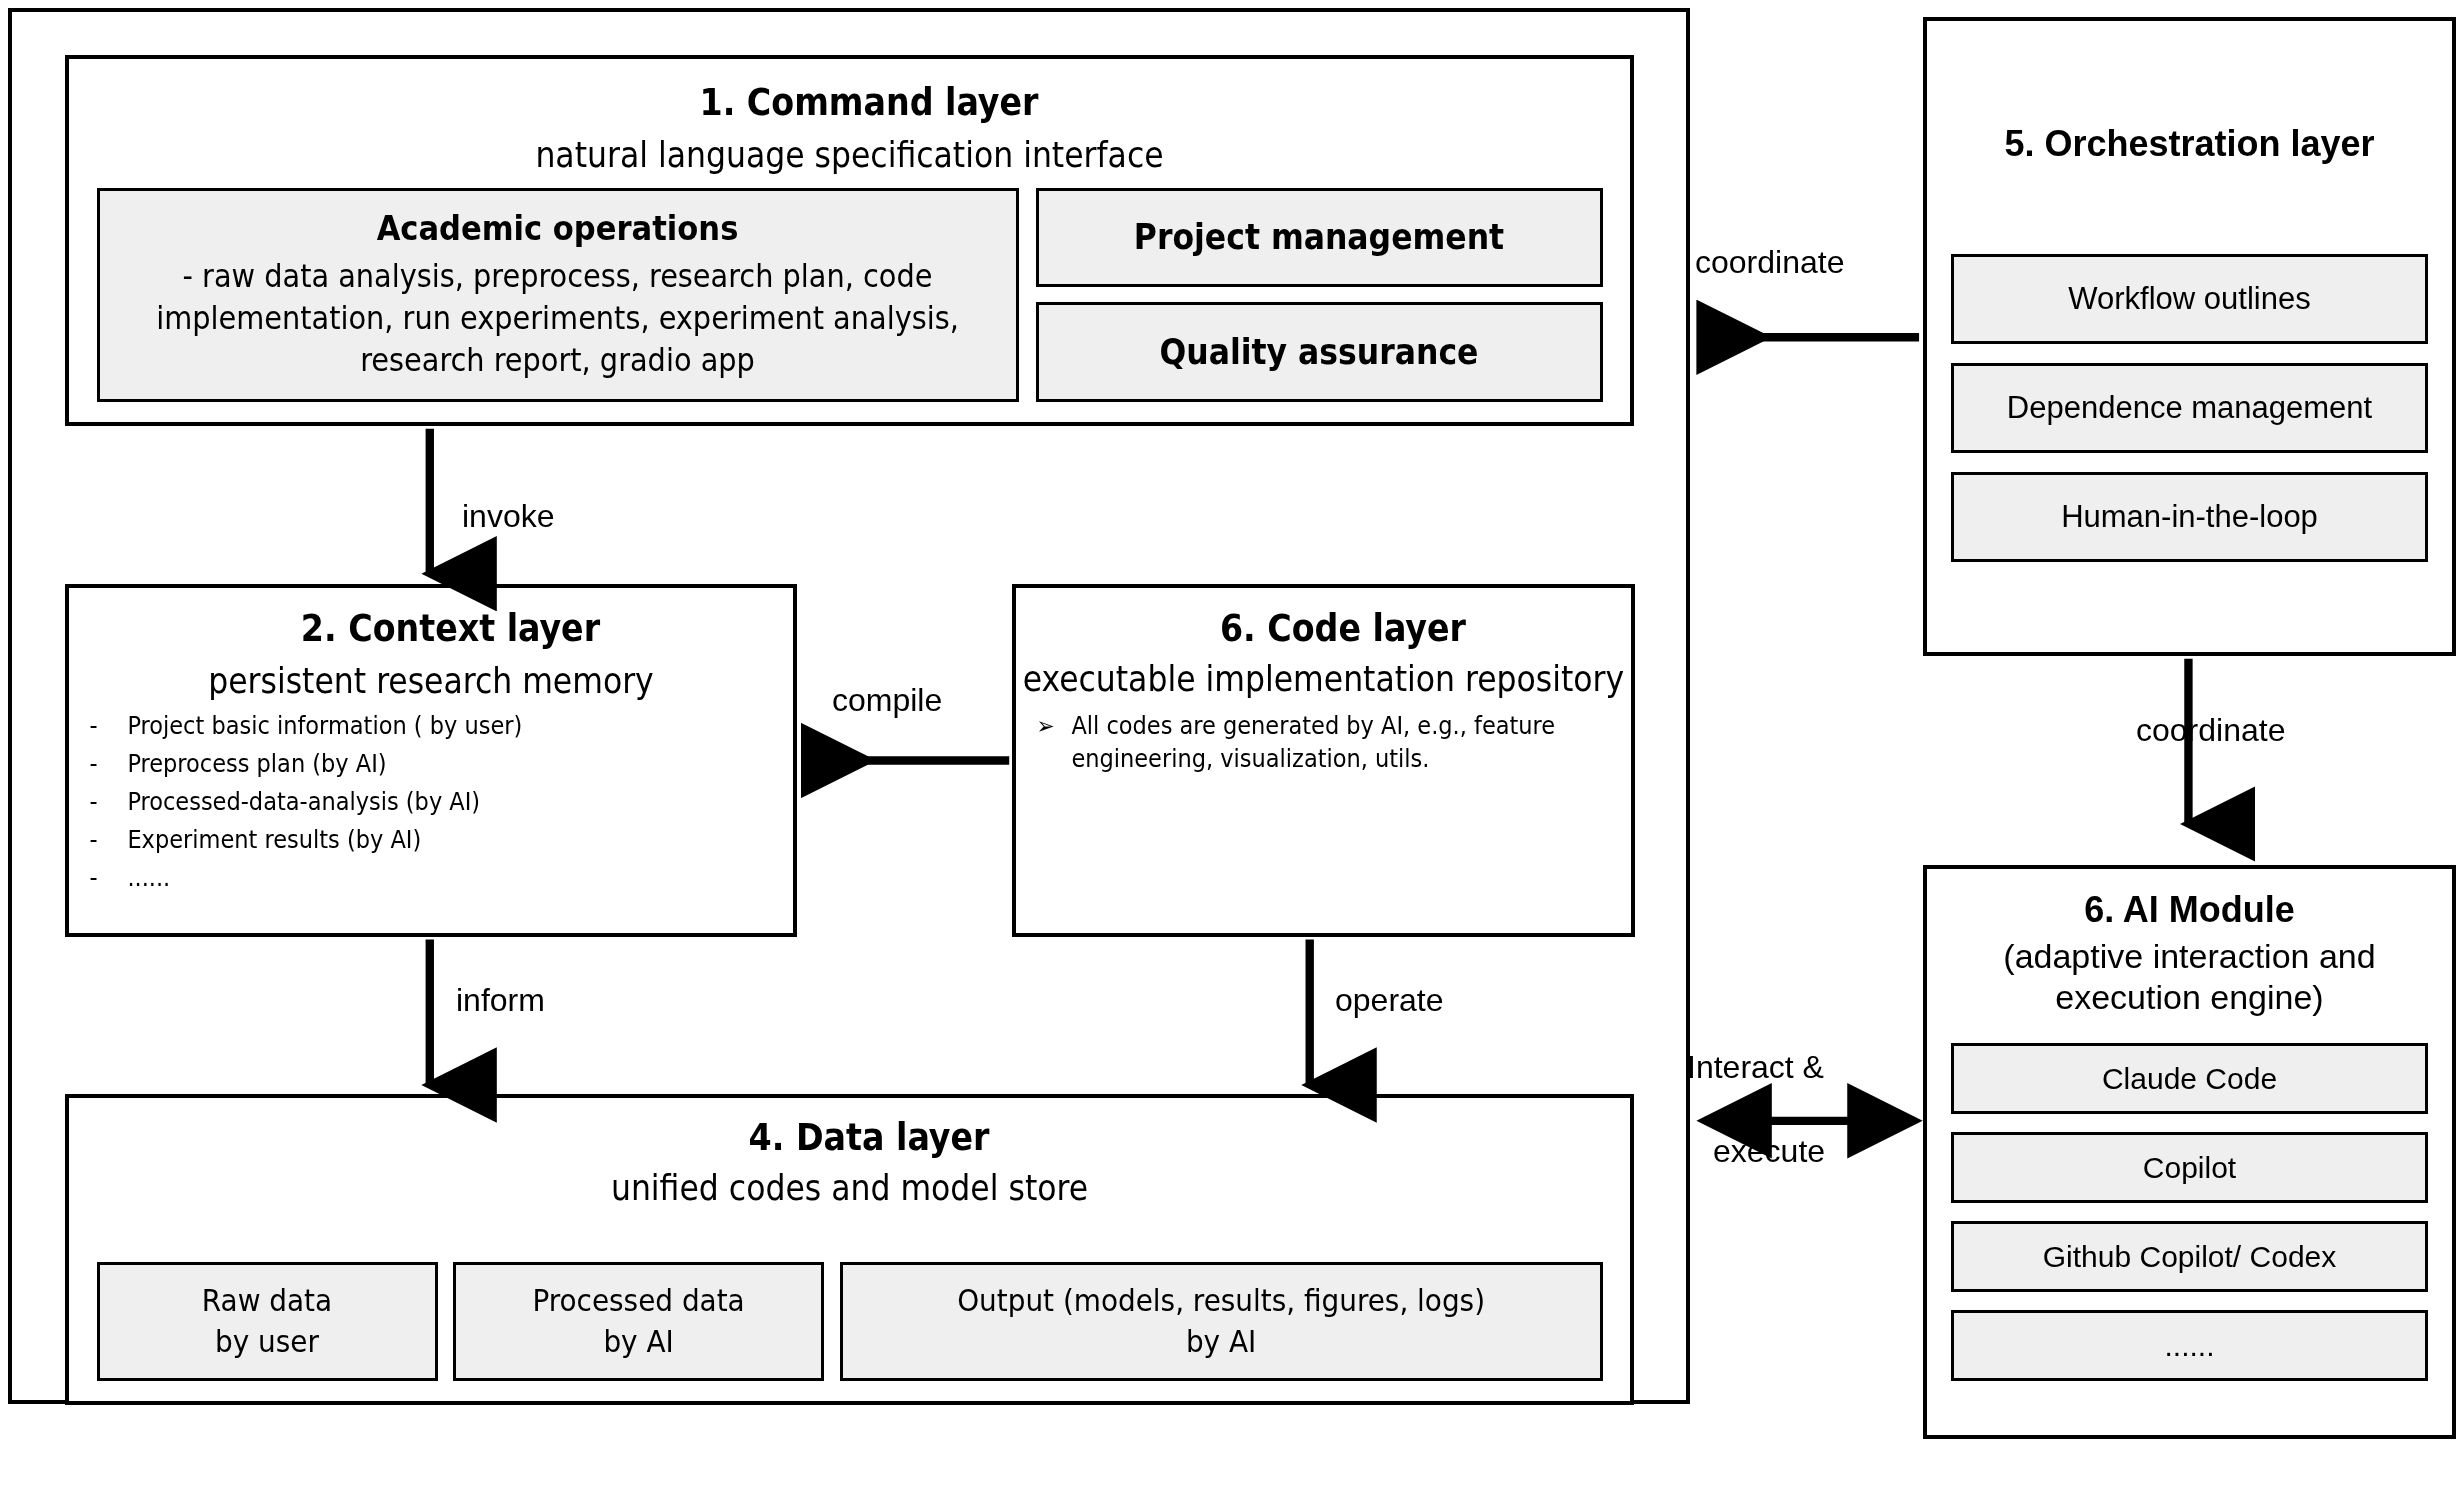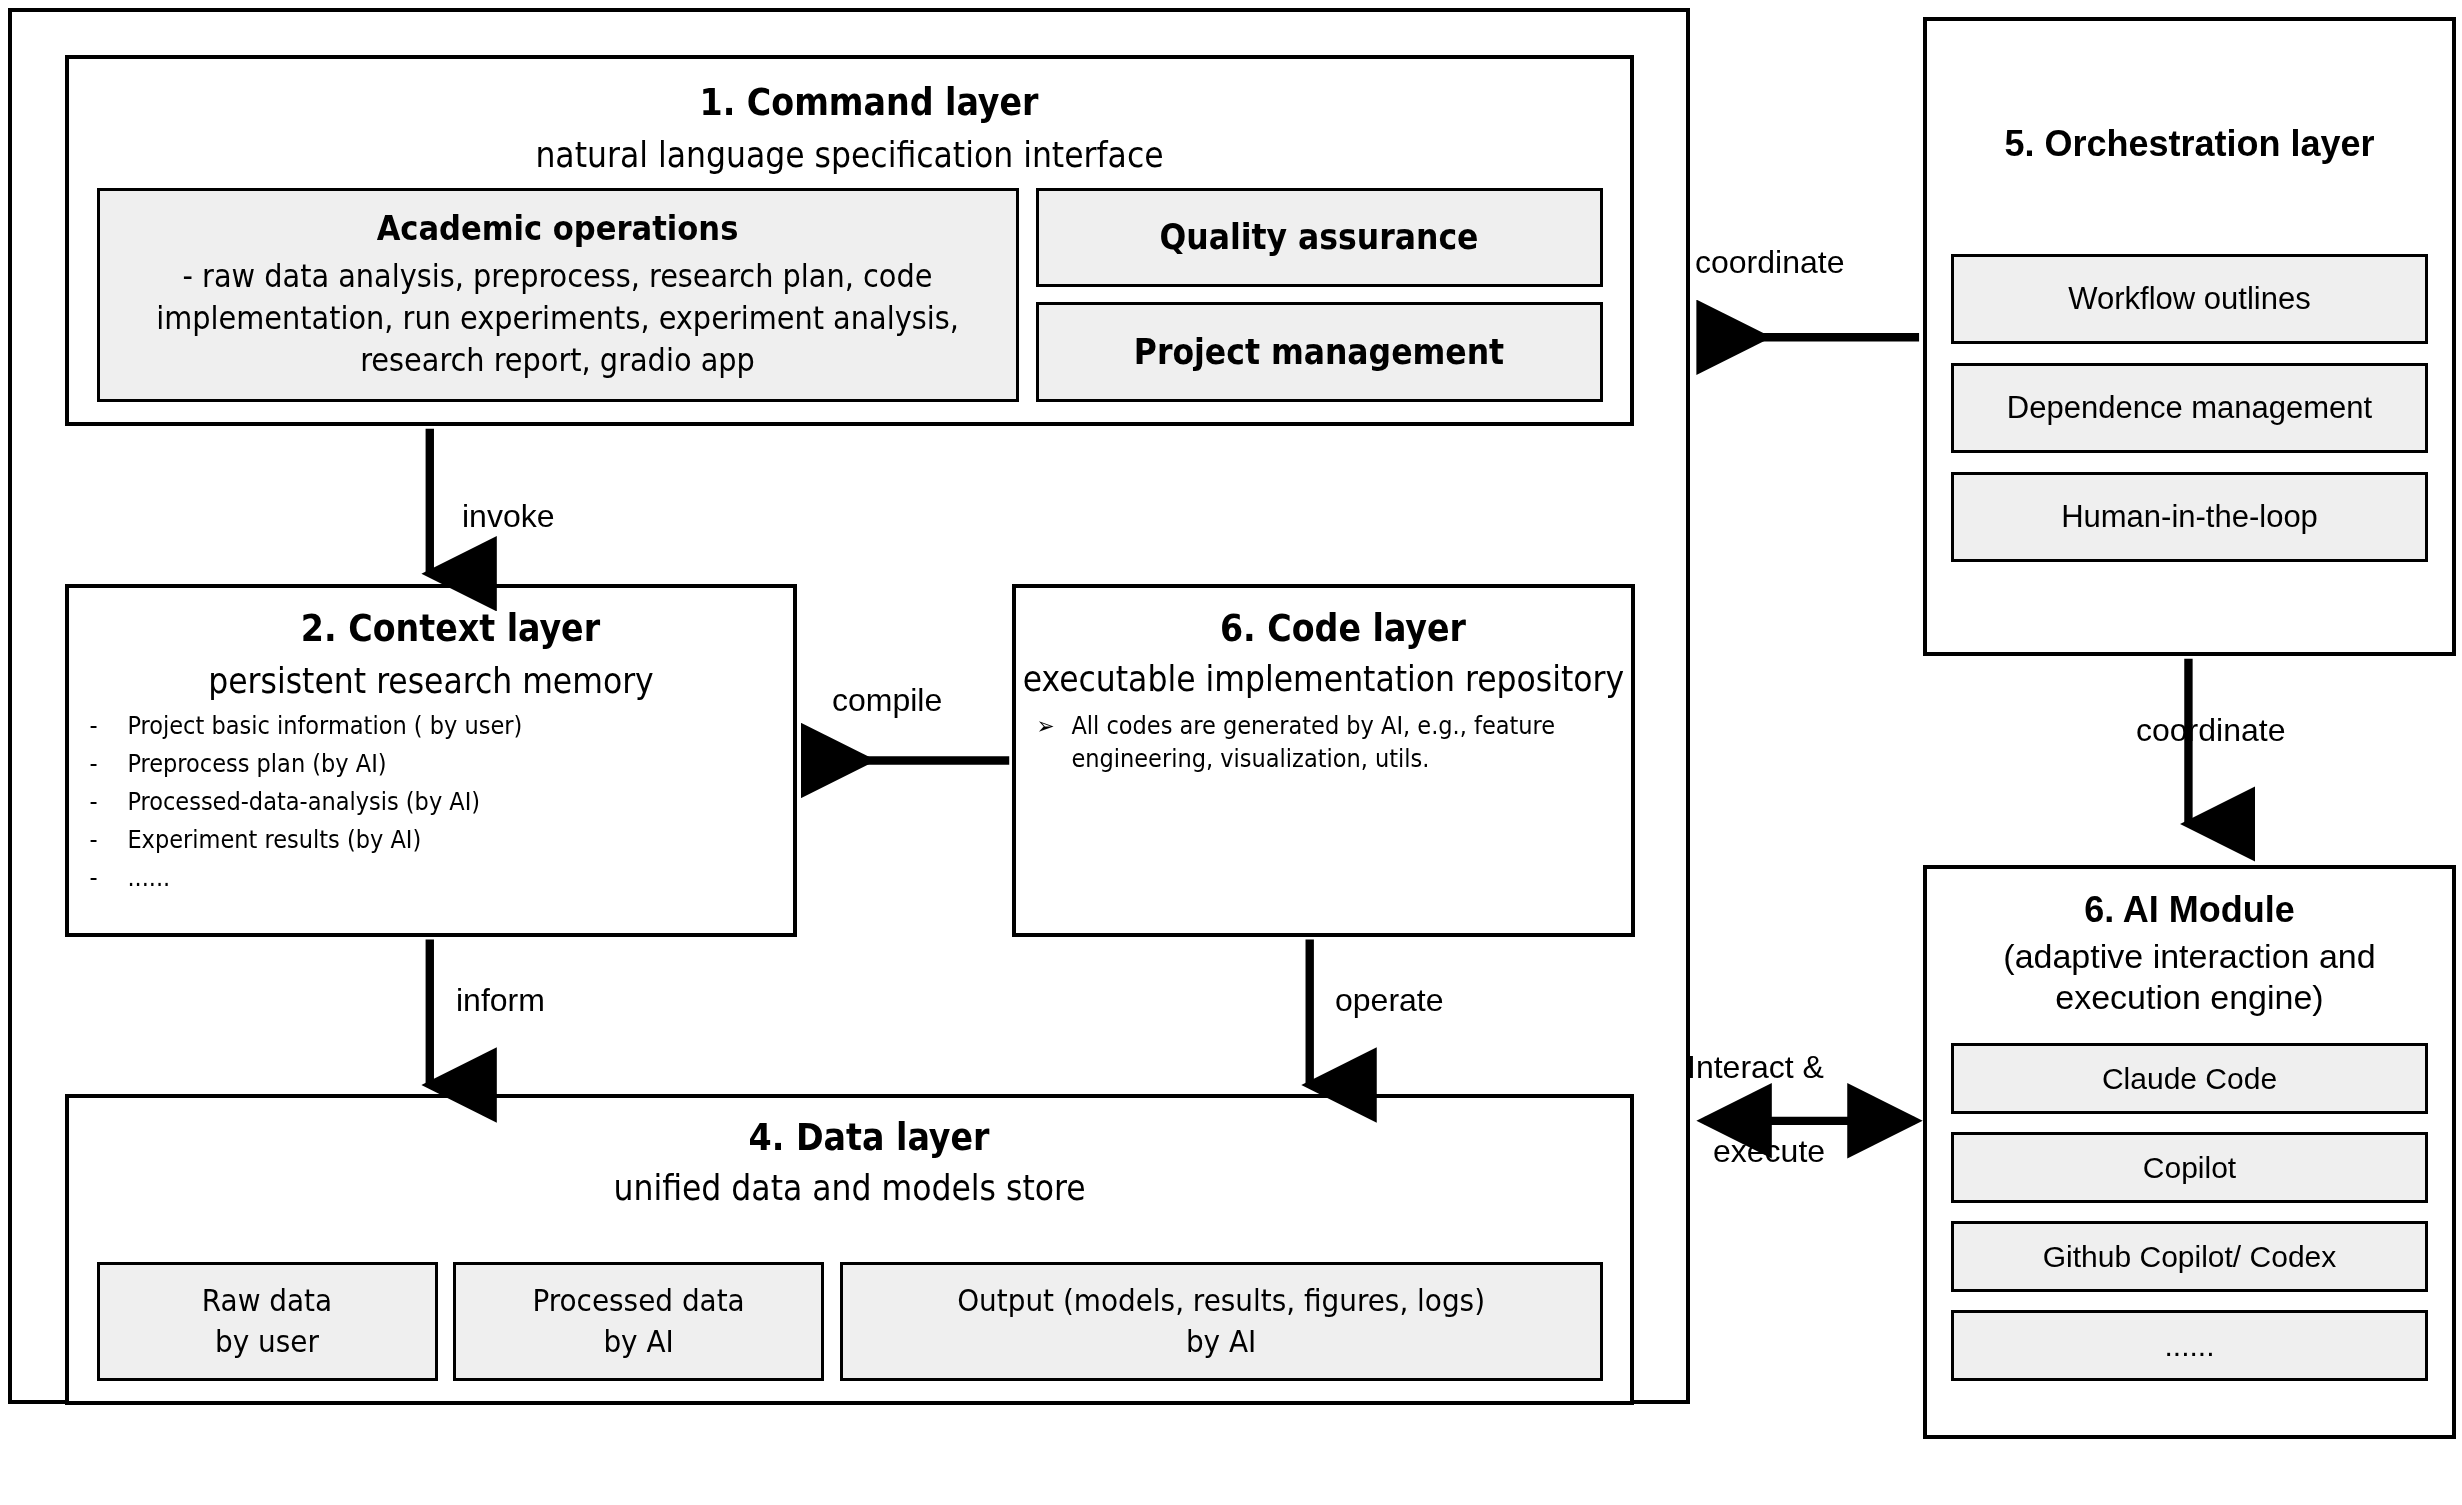--- a/index.html
+++ b/index.html
@@ -229,22 +229,22 @@
   <div class="cond title-main" id="command-title">1. Command layer</div>
   <div class="cond title-sub" id="command-subtitle">natural language specification interface</div>
 
   <div id="command-subboxes">
     <div class="sub-box cond" id="academic-operations">
       <div class="ao-title">Academic operations</div>
       <div class="ao-body">- raw data analysis, preprocess, research plan, code implementation, run experiments, experiment analysis, research report, gradio app</div>
     </div>
 
     <div id="qa-pm-stack">
+      <div class="sub-box cond">Project management</div>
       <div class="sub-box cond">Quality assurance</div>
-      <div class="sub-box cond">Project management</div>
     </div>
   </div>
 </div>
 
 <div class="layer-box" id="context-layer">
   <div class="cond title-main" id="context-title">2. Context layer</div>
   <div class="cond title-sub" id="context-subtitle">persistent research memory</div>
   <ul class="cond" id="context-list">
     <li>
       <span class="dash">-</span>
@@ -273,21 +273,21 @@
   <div class="cond title-main" id="code-title">6. Code layer</div>
   <div class="cond title-sub" id="code-subtitle">executable implementation repository</div>
   <div class="cond" id="code-bullet">
     <span class="arrowhead">➢</span>
     <span>All codes are generated by AI, e.g., feature engineering, visualization, utils.</span>
   </div>
 </div>
 
 <div class="layer-box" id="data-layer">
   <div class="cond title-main" id="data-title">4. Data layer</div>
-  <div class="cond title-sub" id="data-subtitle">unified data and models store</div>
+  <div class="cond title-sub" id="data-subtitle">unified codes and model store</div>
   <div id="data-subboxes">
     <div class="sub-box cond" id="raw-data-box" style="white-space:pre-line;">Raw data
 by user</div>
     <div class="sub-box cond" id="processed-data-box" style="white-space:pre-line;">Processed data
 by AI</div>
     <div class="sub-box cond" id="output-data-box" style="white-space:pre-line;">Output (models, results, figures, logs)
 by AI</div>
   </div>
 </div>
 

